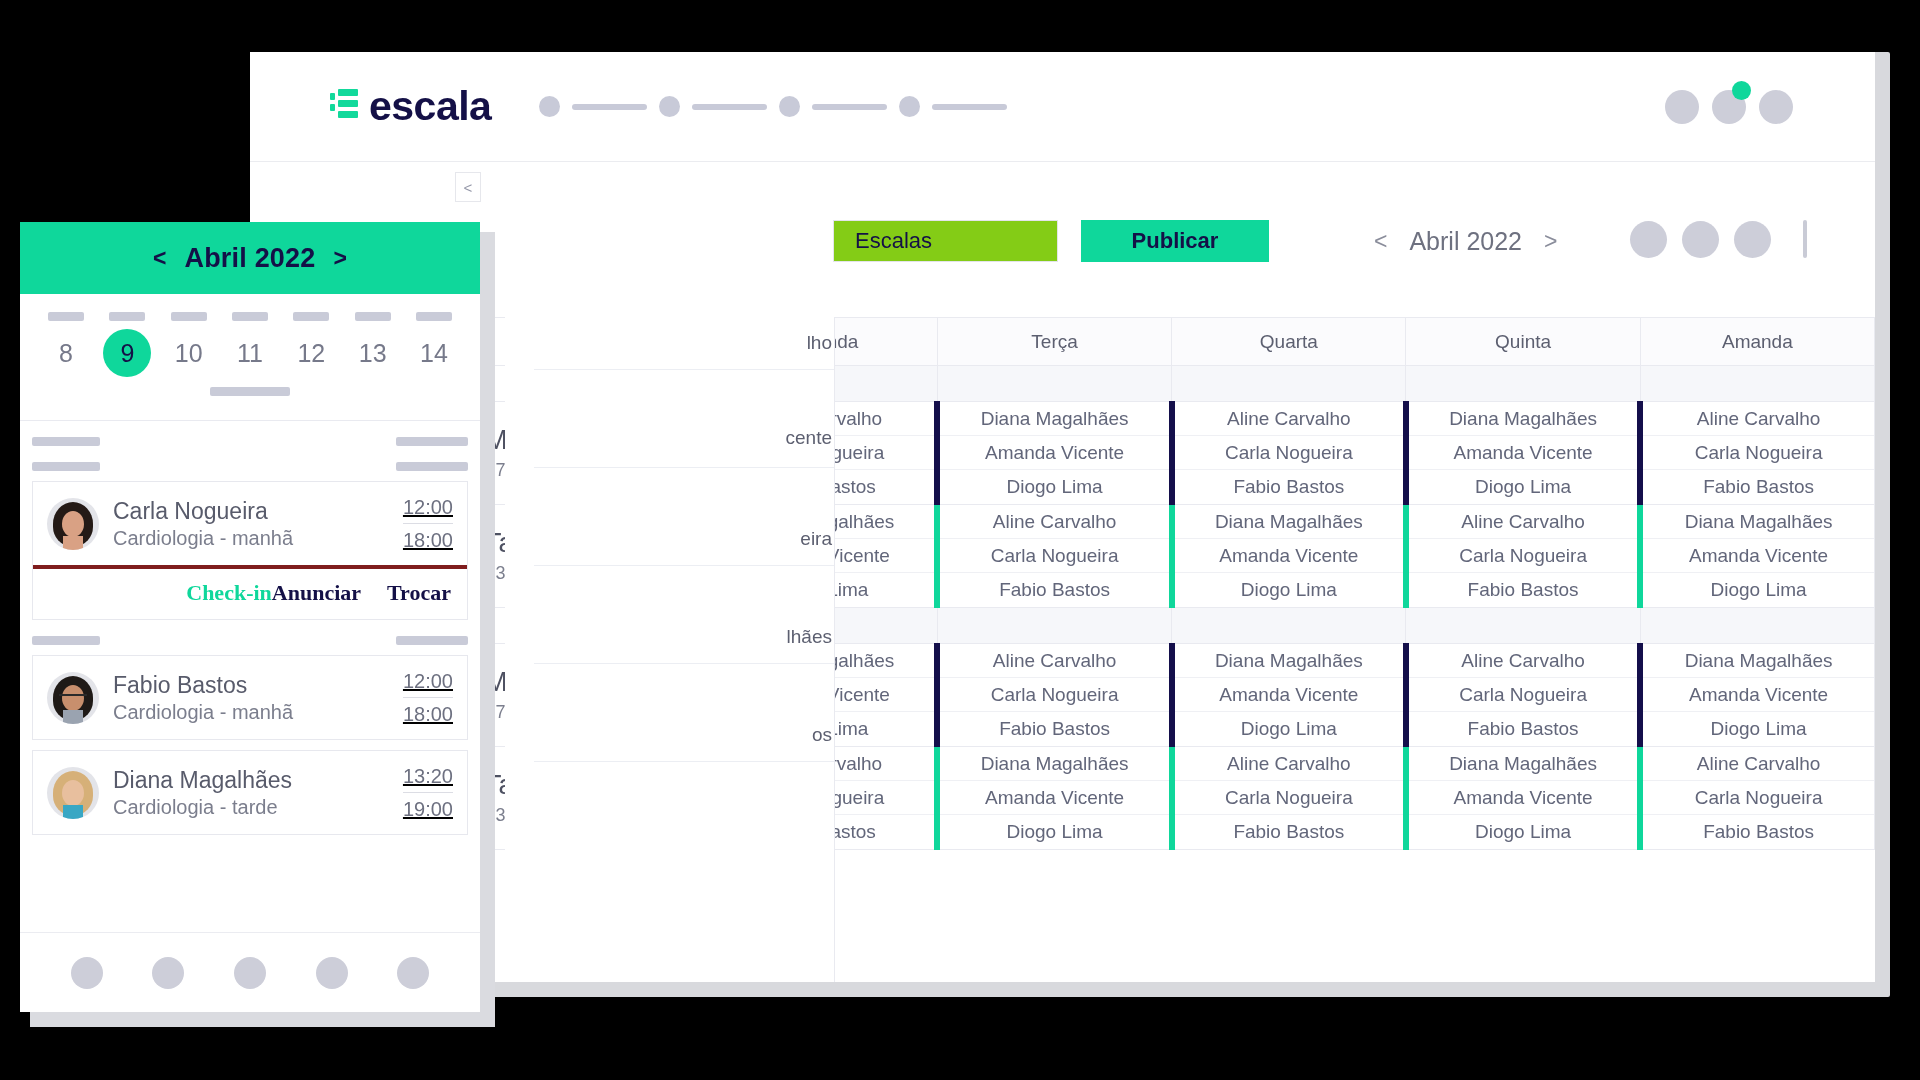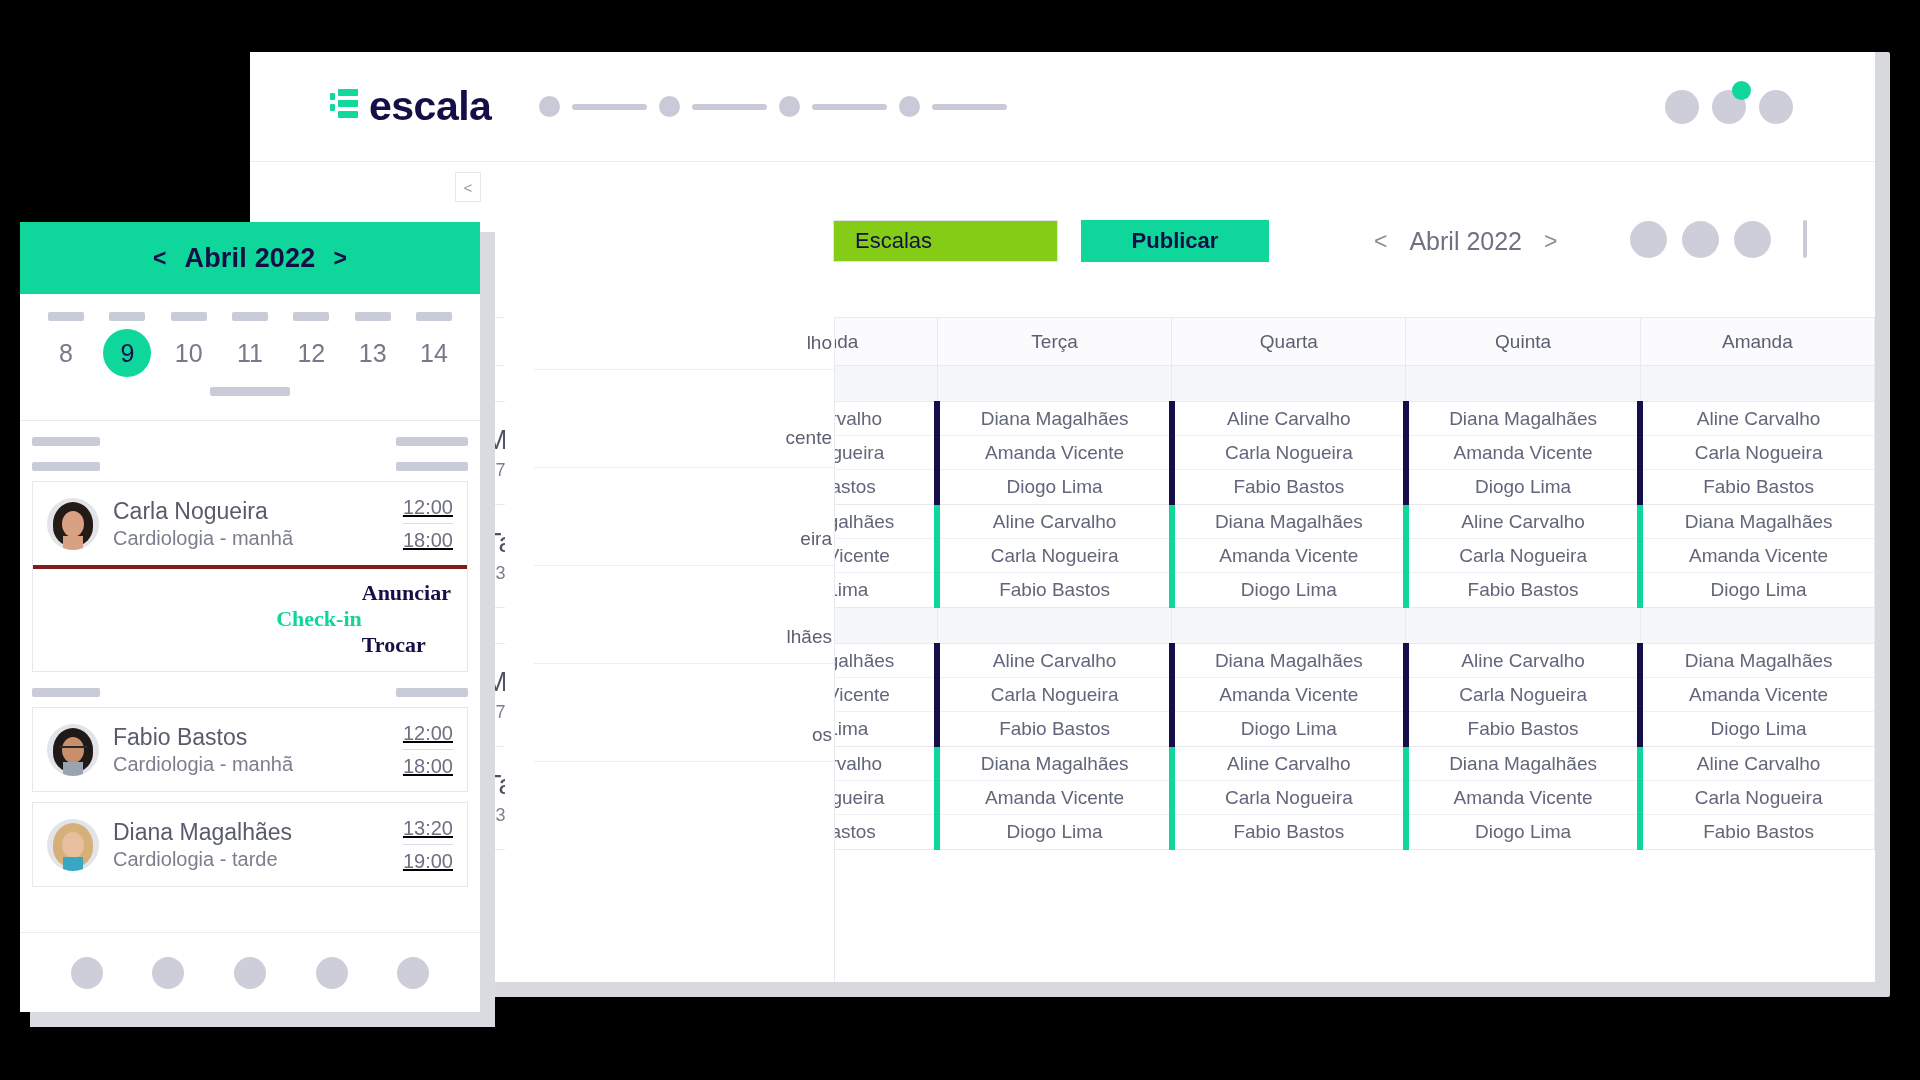--- a/index.html
+++ b/index.html
@@ -221,21 +221,21 @@
   .sc-times { flex: 0 0 auto; text-align: center; padding-left: 10px; text-decoration: underline; }
   .sc-times .t { font-size: 20px; color: #6d7080; line-height: 1.3; }
   .sc-times .rule { height: 1px; background: #dcdde4; margin: 3px 0; }
   .sc-actions {
     border-top: 4px solid #7f1d1d;
     display: flex; align-items: center; justify-content: flex-end;
     padding: 11px 16px 13px 16px;
     font-family: Liberation Serif, serif;
   }
   .sc-actions .checkin { color: #0fd79b; font-size: 22px; font-weight: 700; cursor: pointer; }
-  .sc-actions .right { display: flex; gap: 26px; flex-direction: column; }
+  .sc-actions .right { display: flex; gap: 26px; }
   .sc-actions .right span { color: #141047; font-size: 22px; font-weight: 700; cursor: pointer; }
 
   .m-bottom {
     position: absolute; left: 0; bottom: 0; width: 100%; height: 80px;
     border-top: 1px solid #ebecf1; background: #fff;
     display: flex; align-items: center; justify-content: space-around;
     padding: 0 26px;
   }
   .m-bottom i { display: block; width: 32px; height: 32px; border-radius: 50%; background: #cdced9; }
 </style>

